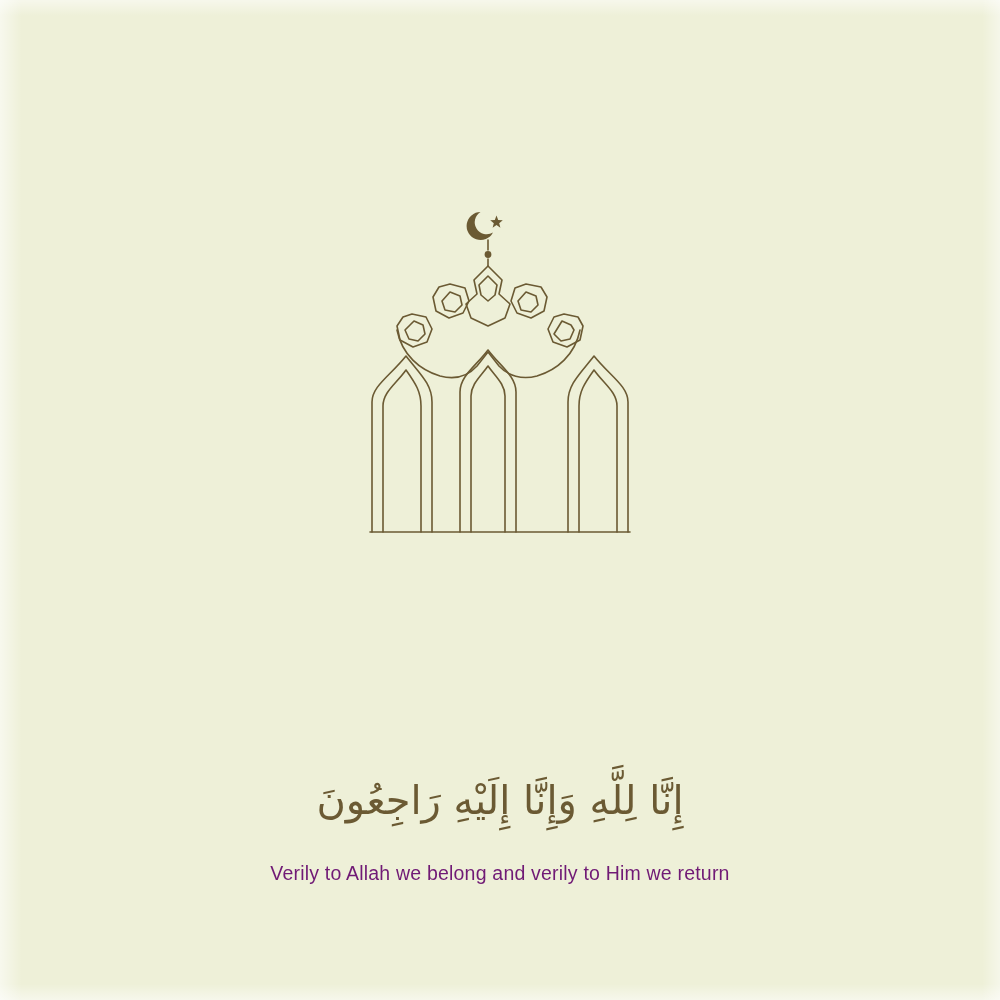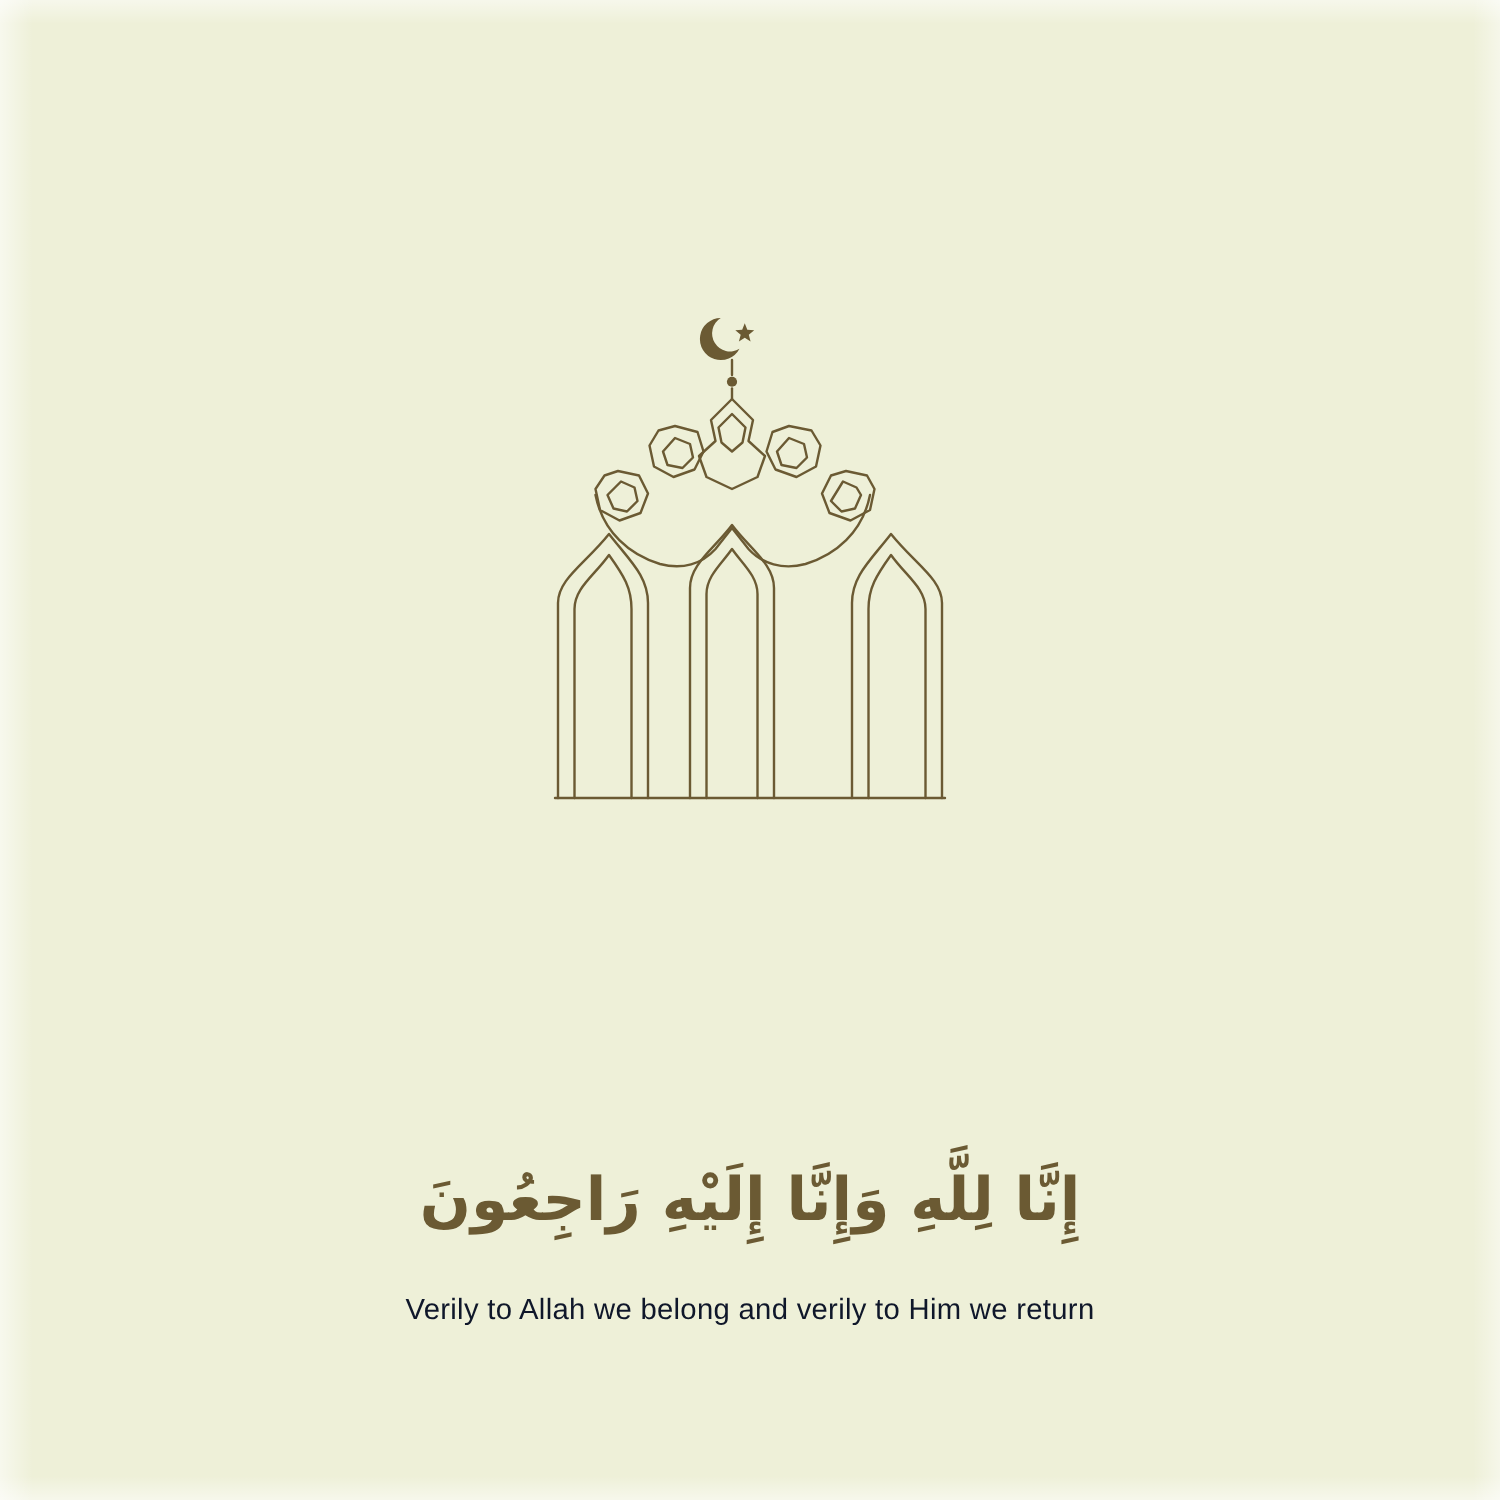--- a/index.html
+++ b/index.html
@@ -54,30 +54,29 @@
 
   .arabic {
     display: block;
     font-family: "DejaVu Sans", sans-serif;
     font-size: 40px;
     line-height: 1.5;
     color: #6b5a33;
     direction: rtl;
     unicode-bidi: isolate;
     letter-spacing: 0.5px;
-    font-weight: bold;
   }
 
   .translation {
     display: block;
     margin-top: 32px;
     font-family: "Liberation Sans", sans-serif;
     font-size: 19.5px;
     letter-spacing: 0.2px;
-    color: #0f172a;
+    color: #701a75;
     font-weight: 400;
   }
 </style>
 </head>
 <body>
 
 <div class="card">
 
   <div class="motif">
     <svg viewBox="0 0 300 390" width="300" height="390" xmlns="http://www.w3.org/2000/svg" fill="none" stroke="#6b5a33" stroke-width="1.6" stroke-linecap="round" stroke-linejoin="round">

